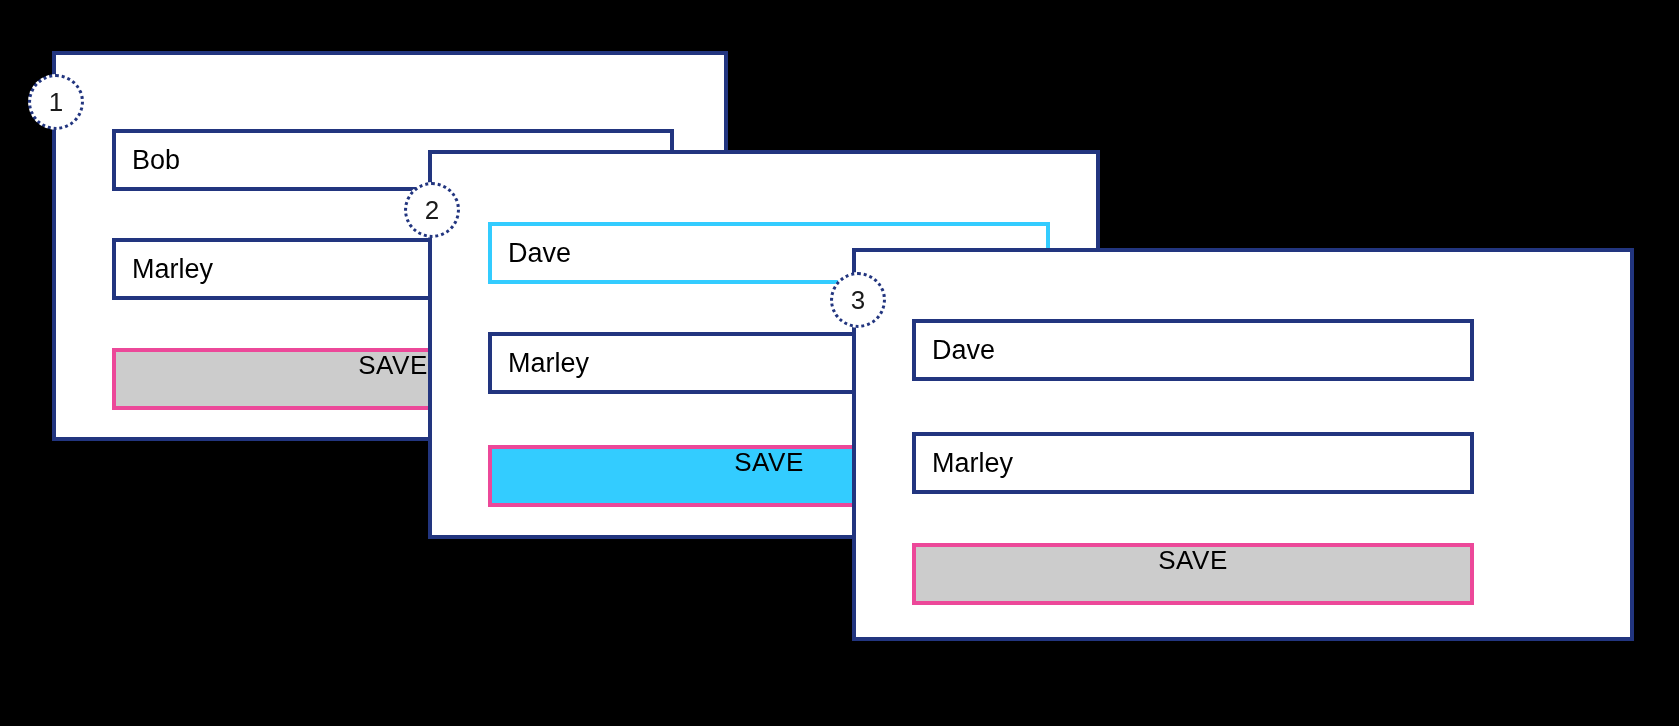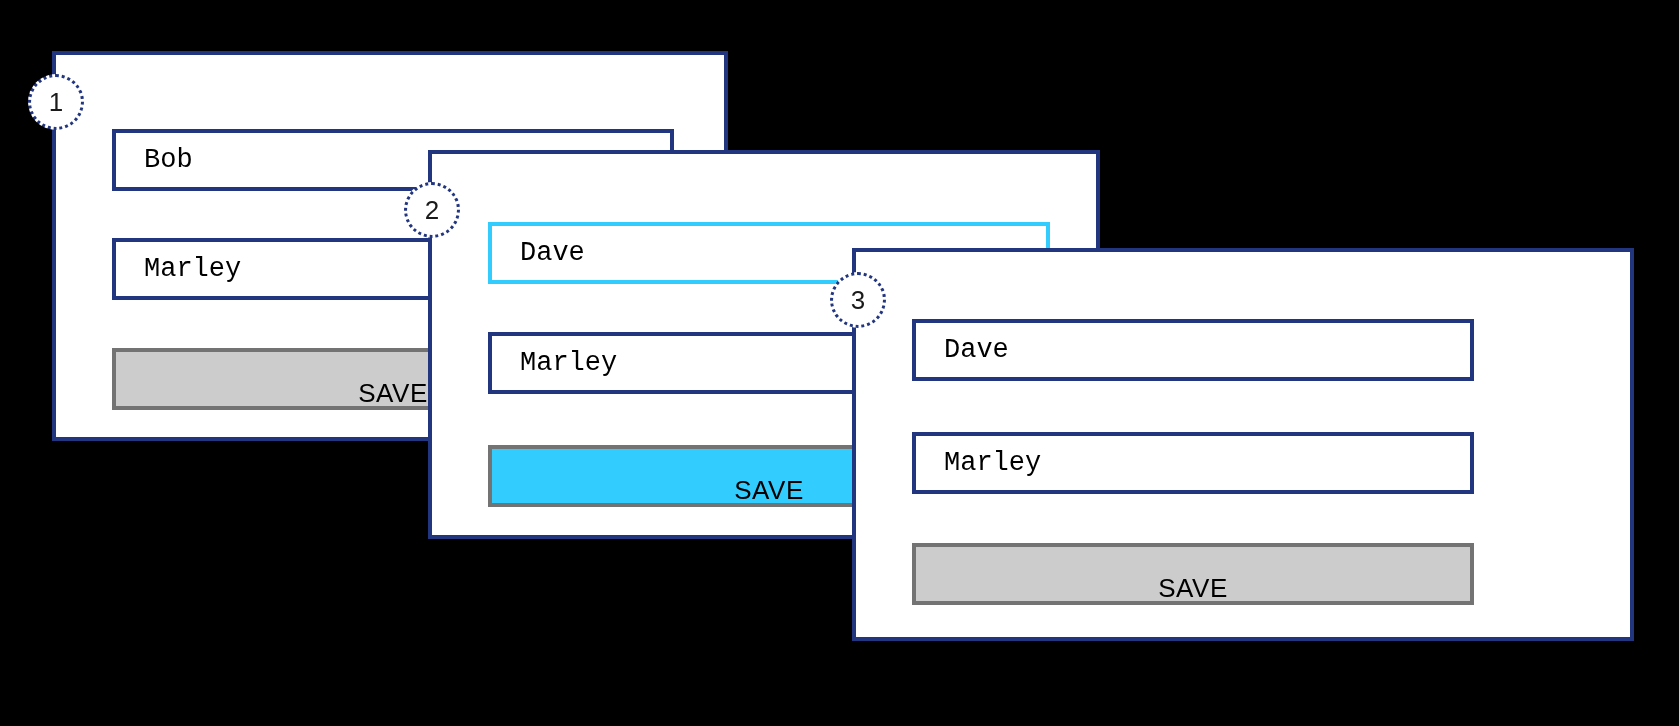--- a/index.html
+++ b/index.html
@@ -30,35 +30,34 @@
     box-sizing: border-box;
     background: #ffffff;
     border: 4px solid #22357f;
     display: flex;
     align-items: center;
   }
   .field.focused {
     border-color: #33ccff;
   }
   .field-value {
-    padding-left: 28px;
+    padding-left: 16px;
     font-size: 27px;
     color: #000000;
     line-height: 1;
     white-space: nowrap;
-    font-family: Liberation Mono, monospace;
   }
 
   
   .btn {
     position: absolute;
     box-sizing: border-box;
-    border: 4px solid #737373;
+    border: 4px solid #ec4899;
     display: flex;
-    align-items: flex-end;
+    align-items: flex-start;
     justify-content: center;
   }
   .btn.disabled {
     background: #cccccc;
   }
   .btn.enabled {
     background: #33ccff;
   }
   .btn-label {
     font-size: 26px;

